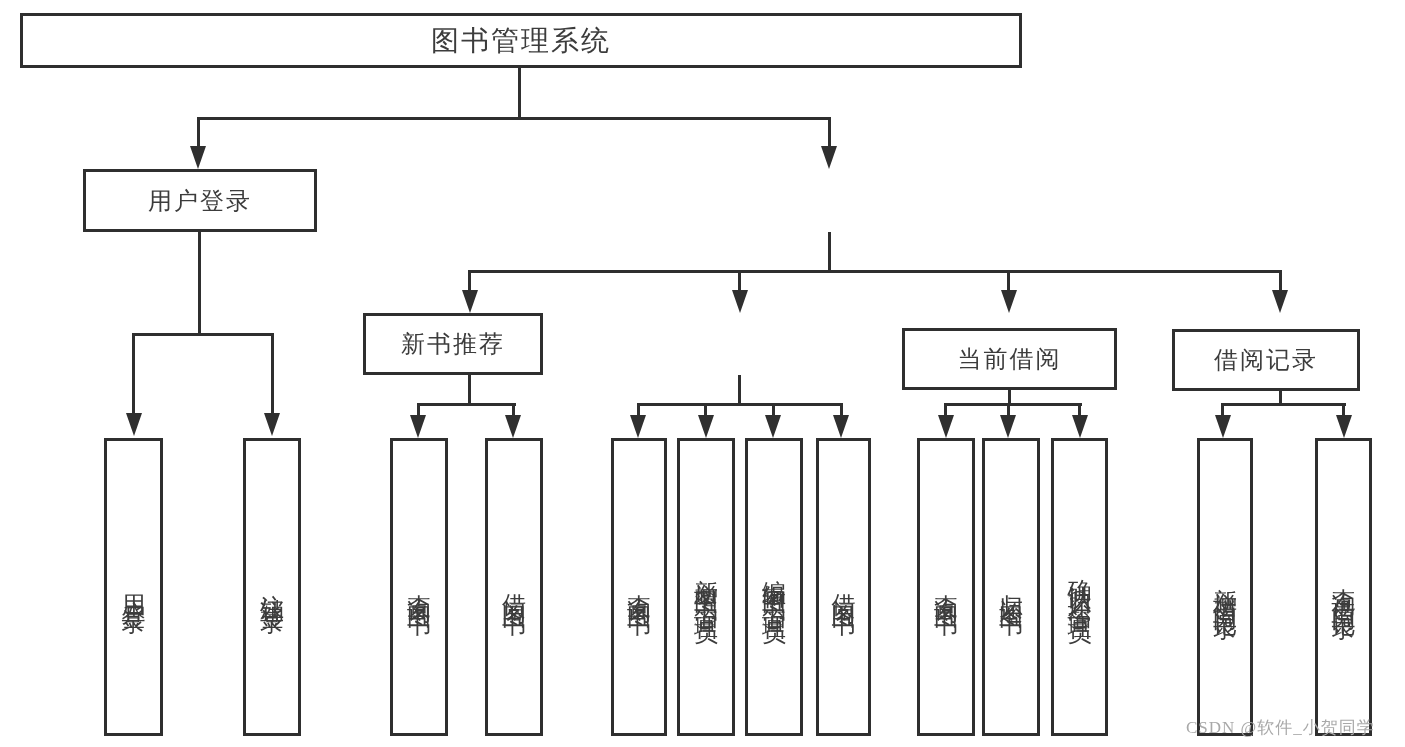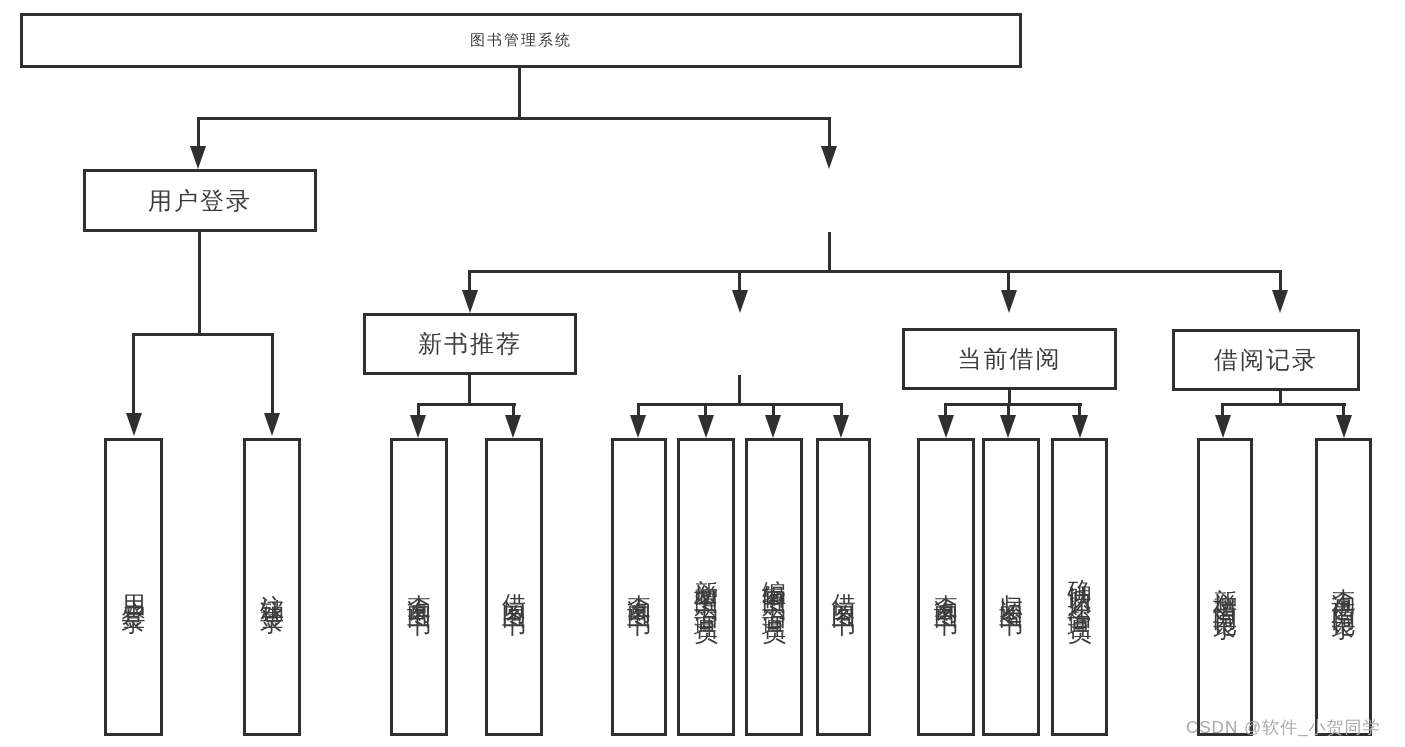--- a/index.html
+++ b/index.html
@@ -14,21 +14,21 @@
   }
   .leaf span{
     writing-mode:vertical-rl;text-orientation:mixed;
     letter-spacing:6px;font-size:24px;line-height:1;white-space:normal;
   }
   .vl{position:absolute;width:3px;background:#2f2f2f;}
   .hl{position:absolute;height:3px;background:#2f2f2f;}
   .ah{position:absolute;width:0;height:0;
       border-left:8px solid transparent;border-right:8px solid transparent;
       border-top:23px solid #2f2f2f;}
-  .watermark{position:absolute;left:1186px;top:716px;font-size:17px;color:#a9a9a9;letter-spacing:1px;}
+  .watermark{position:absolute;left:1186px;top:716px;font-size:17px;color:#a9a9a9;letter-spacing:1px;font-family:Liberation Serif, serif;}
 </style>
 </head>
 <body>
 
 <div id="canvas">
 
   <div class="vl" style="left:518px;top:68px;height:52px"></div>
   <div class="hl" style="left:197px;top:117px;width:634px"></div>
   <div class="vl" style="left:197px;top:117px;height:31px"></div>
   <div class="ah" style="left:190px;top:146px"></div>
@@ -80,29 +80,29 @@
   <div class="vl" style="left:1078px;top:403px;height:14px"></div>
   <div class="ah" style="left:1072px;top:415px"></div>
 
   <div class="vl" style="left:1279px;top:375px;height:31px"></div>
   <div class="hl" style="left:1222px;top:403px;width:124px"></div>
   <div class="vl" style="left:1221px;top:403px;height:14px"></div>
   <div class="ah" style="left:1215px;top:415px"></div>
   <div class="vl" style="left:1342px;top:403px;height:14px"></div>
   <div class="ah" style="left:1336px;top:415px"></div>
 
-  <div class="box" style="left:20px;top:13px;width:1002px;height:55px;font-size:15px">
+  <div class="box" style="left:20px;top:13px;width:1002px;height:55px;font-size:28px">
     <span>图书管理系统</span>
   </div>
 
   <div class="box" style="left:83px;top:169px;width:234px;height:63px">
     <span>用户登录</span>
   </div>
 
-  <div class="box" style="left:363px;top:313px;width:214px;height:62px">
+  <div class="box" style="left:363px;top:313px;width:180px;height:62px">
     <span>新书推荐</span>
   </div>
   <div class="box" style="left:902px;top:328px;width:215px;height:62px">
     <span>当前借阅</span>
   </div>
   <div class="box" style="left:1172px;top:329px;width:188px;height:62px">
     <span>借阅记录</span>
   </div>
 
   <div class="box leaf" style="left:104px;top:438px;width:59px;height:298px">

